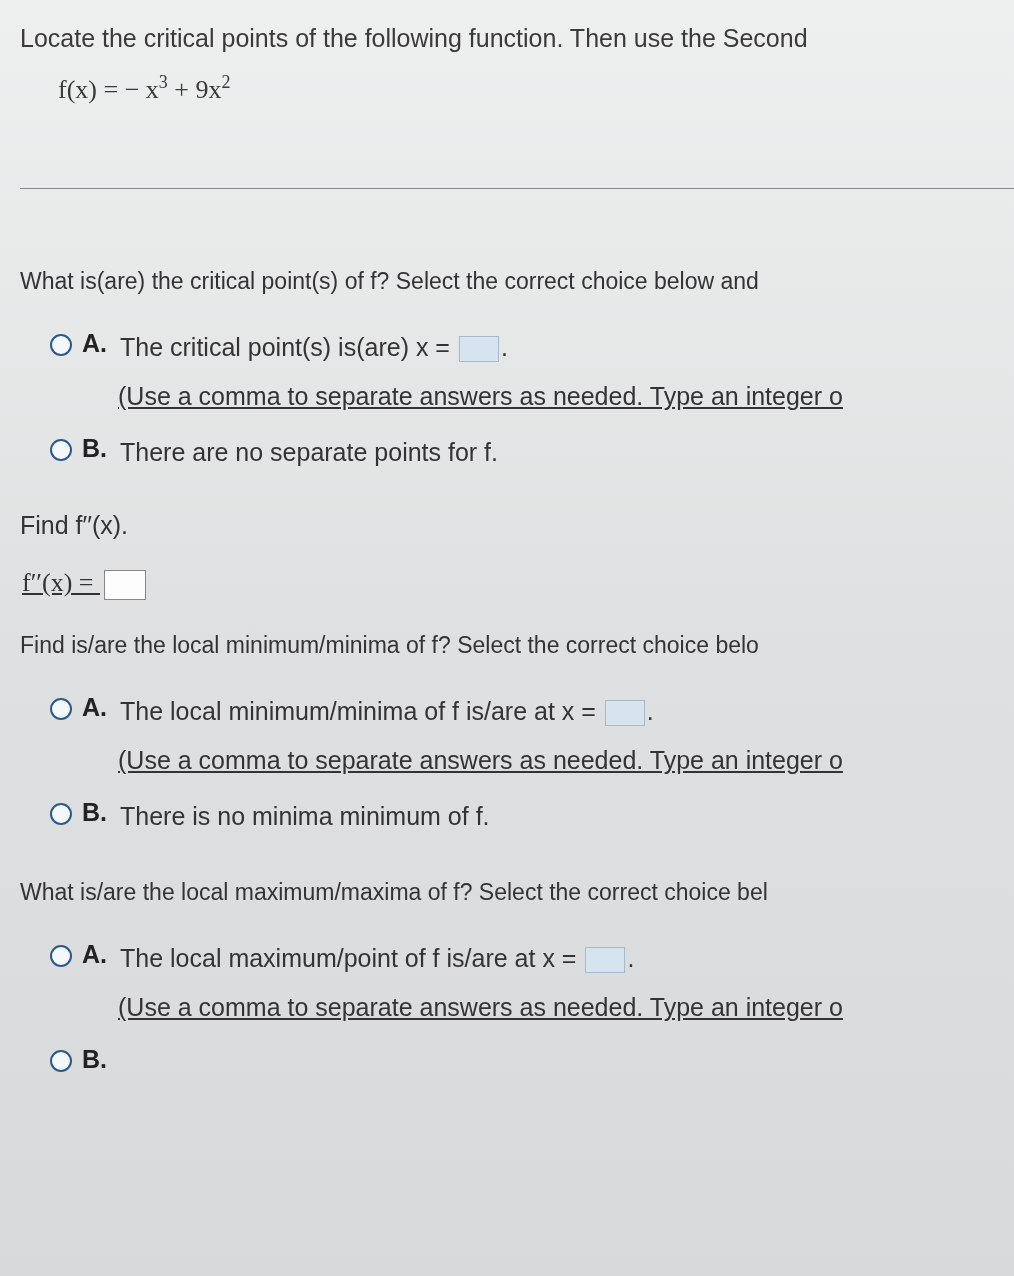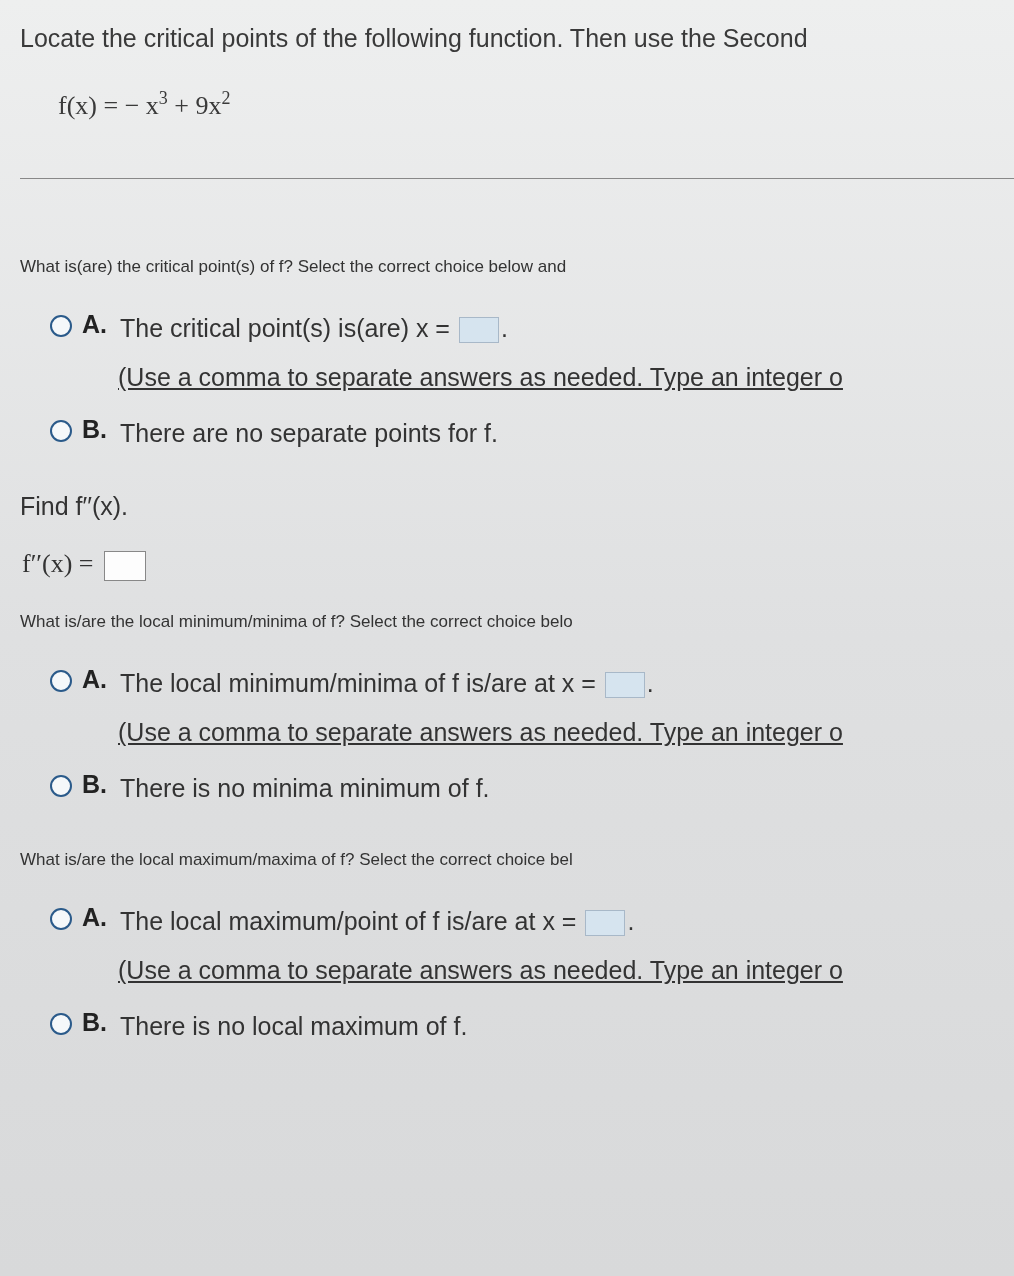--- a/index.html
+++ b/index.html
@@ -18,42 +18,42 @@
     .page {
       background: linear-gradient(to bottom, #eeefef 0%, #dfe0e1 50%, #d8d9da 100%);
       width: 100%;
       height: 100%;
       padding: 20px 0 0 20px;
       color: #2a2a2a;
     }
     .intro {
       font-size: 25px;
       line-height: 1.5;
-      margin-bottom: 30px;
+      margin-bottom: 14px;
       color: #3a3a3a;
     }
     .formula {
       font-size: 26px;
       margin-left: 38px;
-      margin-bottom: 58px;
+      margin-bottom: 84px;
       color: #3a3a3a;
       font-family: 'Times New Roman', serif;
     }
     .formula .sup {
       font-size: 18px;
       vertical-align: super;
     }
     hr.divider {
       border: none;
       border-top: 1px solid #888;
       margin: 0 0 75px 0;
       width: 100%;
     }
     .question {
-      font-size: 17px;
+      font-size: 23px;
       line-height: 1.5;
       margin-bottom: 30px;
       color: #333;
     }
     .choice-row {
       display: flex;
       align-items: flex-start;
       margin-bottom: 12px;
       margin-left: 30px;
     }
@@ -107,20 +107,21 @@
     }
     .section-gap {
       height: 28px;
     }
     .fprime {
       font-family: 'Times New Roman', serif;
       font-size: 26px;
       margin-left: 2px;
       margin-bottom: 28px;
       color: #333;
+      text-decoration: underline;
     }
     .find-text {
       font-size: 25px;
       margin-bottom: 28px;
       color: #333;
     }
   </style>
 </head>
 <body>
 
@@ -151,21 +152,21 @@
     <div class="choice-text">There are no separate points for f.</div>
   </div>
 
   <div class="section-gap"></div>
 
   <div class="find-text">Find f′′(x).</div>
   <div class="fprime">
     <span>f′′(x) = </span><span class="input-box-white"></span>
   </div>
 
-  <div class="question">What is/are the local minimum/minima of f? Select the correct choice belo</div>
+  <div class="question">Find is/are the local minimum/minima of f? Select the correct choice belo</div>
 
   <div class="choice-row">
     <div class="radio"></div>
     <div class="choice-letter">A.</div>
     <div class="choice-text">
       <span>The local minimum/minima of f is/are at x = </span><span class="input-box"></span><span>.</span>
     </div>
   </div>
   <div class="choice-sub">(Use a comma to separate answers as needed. Type an integer o</div>
 
@@ -184,16 +185,15 @@
     <div class="choice-letter">A.</div>
     <div class="choice-text">
       <span>The local maximum/point of f is/are at x = </span><span class="input-box"></span><span>.</span>
     </div>
   </div>
   <div class="choice-sub">(Use a comma to separate answers as needed. Type an integer o</div>
 
   <div class="choice-row">
     <div class="radio"></div>
     <div class="choice-letter">B.</div>
-    <div class="choice-text">There is no local maximum of f.</div>
   </div>
 
 </div>
 
 </body></html>

